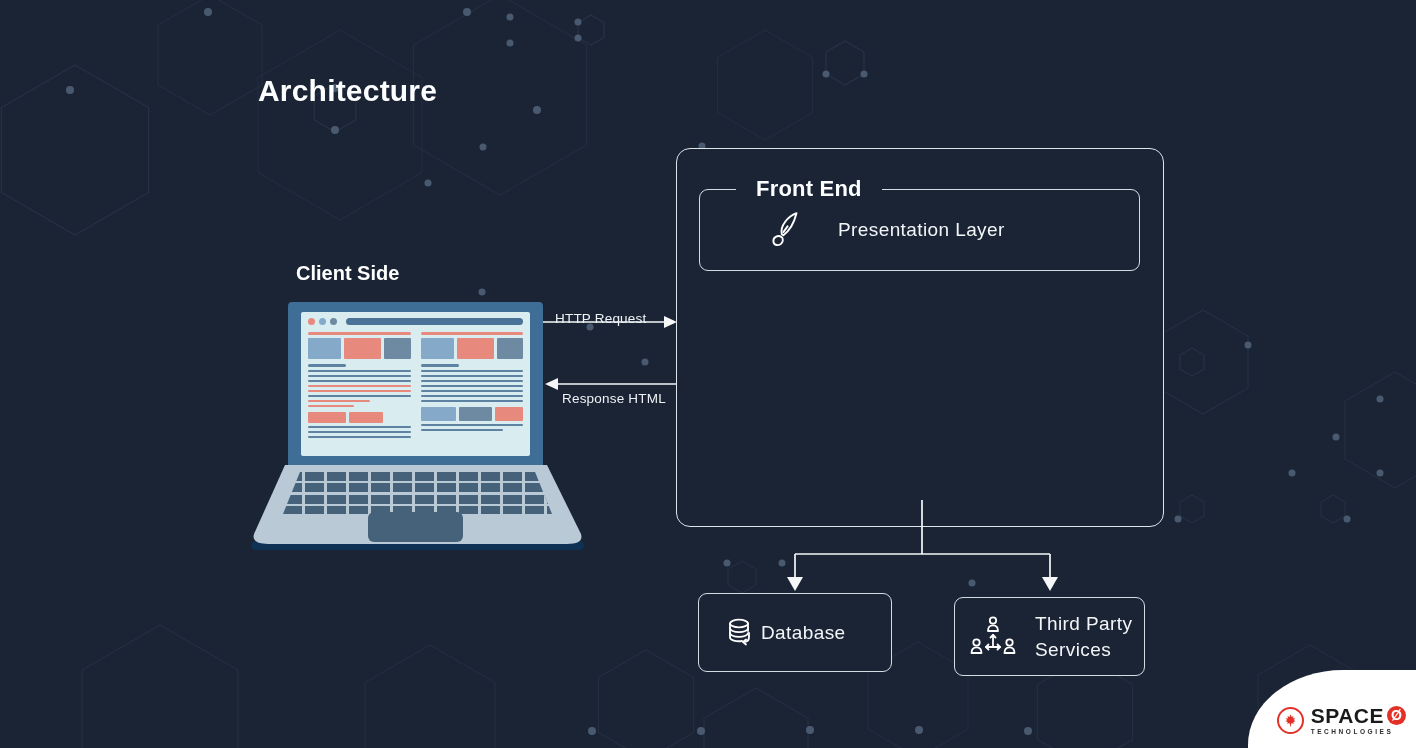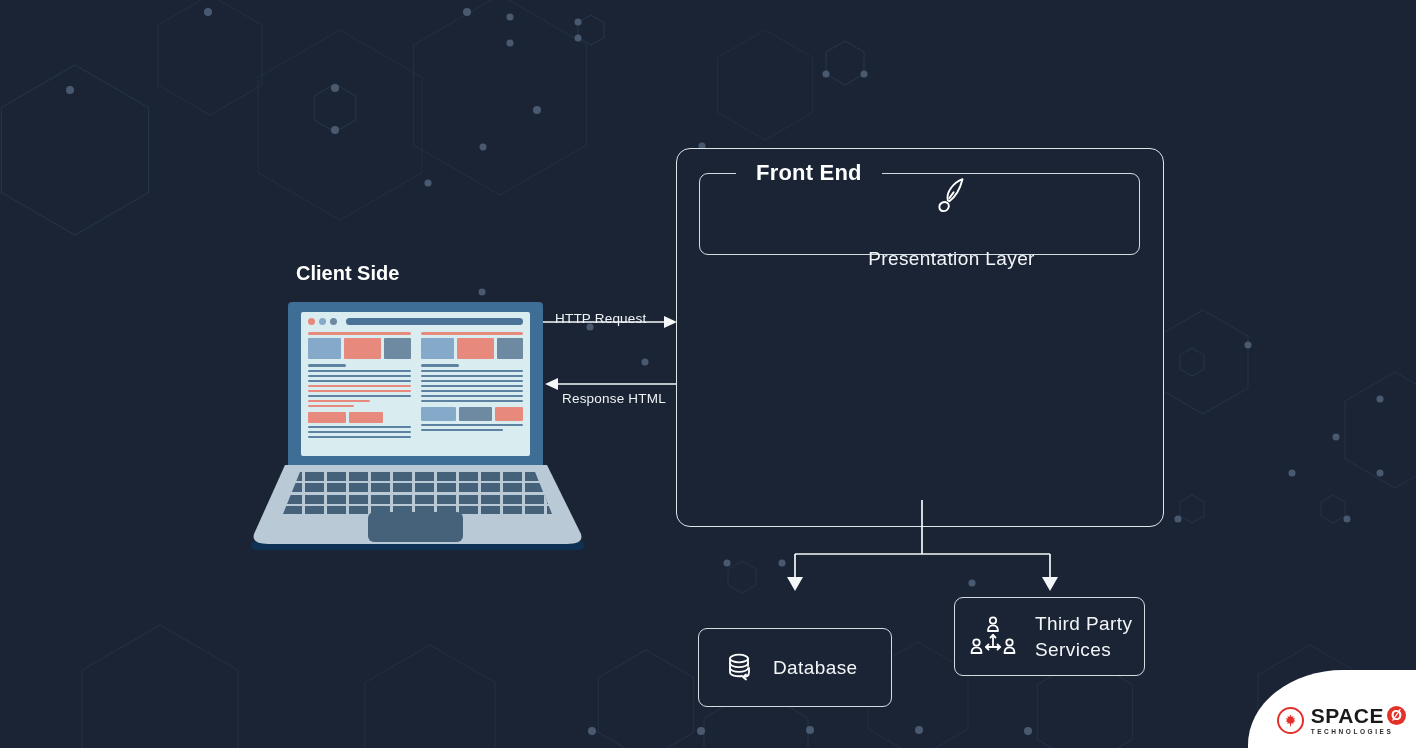--- a/index.html
+++ b/index.html
@@ -46,21 +46,21 @@
   .group-box{position:absolute;left:22px;width:441px;border:1.4px solid #d4dce3;
              border-radius:9px;display:flex;align-items:center;padding-left:64px;
              box-sizing:border-box;gap:30px;}
   .legend{position:absolute;top:-15px;left:36px;padding:0 20px;background:#1b2434;
           font-size:22px;font-weight:700;line-height:28px;letter-spacing:.2px;color:#fdfeff;}
   .layer-text{font-size:19px;color:#f3f6f8;letter-spacing:.4px;}
   .lay-icon{width:44px;height:44px;flex:0 0 44px;display:flex;align-items:center;justify-content:center;}
   
   .svc-box{position:absolute;border:1.4px solid #d4dce3;border-radius:9px;background:#1b2434;
            display:flex;align-items:center;box-sizing:border-box;z-index:2;}
-  #db-box{left:698px;top:628px;width:194px;height:79px;padding-left:22px;gap:12px;}
+  #db-box{left:698px;top:593px;width:194px;height:79px;padding-left:22px;}
   #tp-box{left:954px;top:597px;width:191px;height:79px;padding-left:12px;gap:16px;}
   #tp-box .layer-text{width:112px;line-height:26px;}
   
   #arrows{position:absolute;left:0;top:0;z-index:4;pointer-events:none;}
   
   #logo{right:0;bottom:0;width:168px;height:78px;background:#ffffff;
         border-top-left-radius:95px 75px;z-index:5;}
   #logo-row{position:absolute;right:10px;bottom:13px;display:flex;align-items:center;gap:7px;}
   #maple{width:27px;height:27px;border:2px solid #e23128;border-radius:50%;
          display:flex;align-items:center;justify-content:center;box-sizing:border-box;}
@@ -129,20 +129,21 @@
       <circle cx="1380" cy="399" r="3.5"></circle>
     <circle cx="1336" cy="437" r="3.5"></circle>
       <circle cx="1292" cy="473" r="3.5"></circle>
     <circle cx="1380" cy="473" r="3.5"></circle>
       <circle cx="1178" cy="519" r="3.5"></circle>
     <circle cx="1347" cy="519" r="3.5"></circle>
   </g>
 </svg>
 
 <div id="title" class="abs">
+  <div>Architecture</div>
 </div>
 
 <div id="client-label" class="abs">Client Side</div>
 
 <div id="hinge" class="abs"></div>
 <svg id="base-svg" class="abs" width="345" height="93" viewBox="0 0 345 93">
   <path d="M40 6 L302 6 L336 75 Q339 85 322 85 L23 85 Q6 85 9 75 Z" fill="#b9cad6"></path>
 </svg>
 <div id="keyboard" class="abs"></div>
 <div id="trackpad" class="abs"></div>
@@ -202,21 +203,21 @@
       <div class="ln"></div>
       <div class="ln" style="width:80%"></div>
     </div>
   </div>
 </div>
 
 <div id="lbl-request" class="abs flow-label">HTTP Request</div>
 <div id="lbl-response" class="abs flow-label">Response HTML</div>
 
 <div id="panel" class="abs">
-  <div class="group-box" style="top:24px;height:82px;flex-direction:column;">
+  <div class="group-box" style="top:40px;height:82px;">
     <span class="legend">Front End</span>
     <span class="lay-icon">
       <svg width="42" height="42" viewBox="0 0 40 40" fill="none" stroke="#fff" stroke-width="1.8" stroke-linecap="round" stroke-linejoin="round">
         <path d="M16 24 C14 16 22 7 30 4 C28 12 24 20 17.5 25 Z"></path>
         <path d="M17.5 22 L21.5 16.5"></path>
         <path d="M15.5 26.5 C12 24.5 7.5 27 8 31 C8.4 34.5 13 35.5 15.5 33 C17.5 31 17.5 28 15.5 26.5 Z"></path>
       </svg>
     </span>
     <span class="layer-text">Presentation Layer</span>
   </div>

